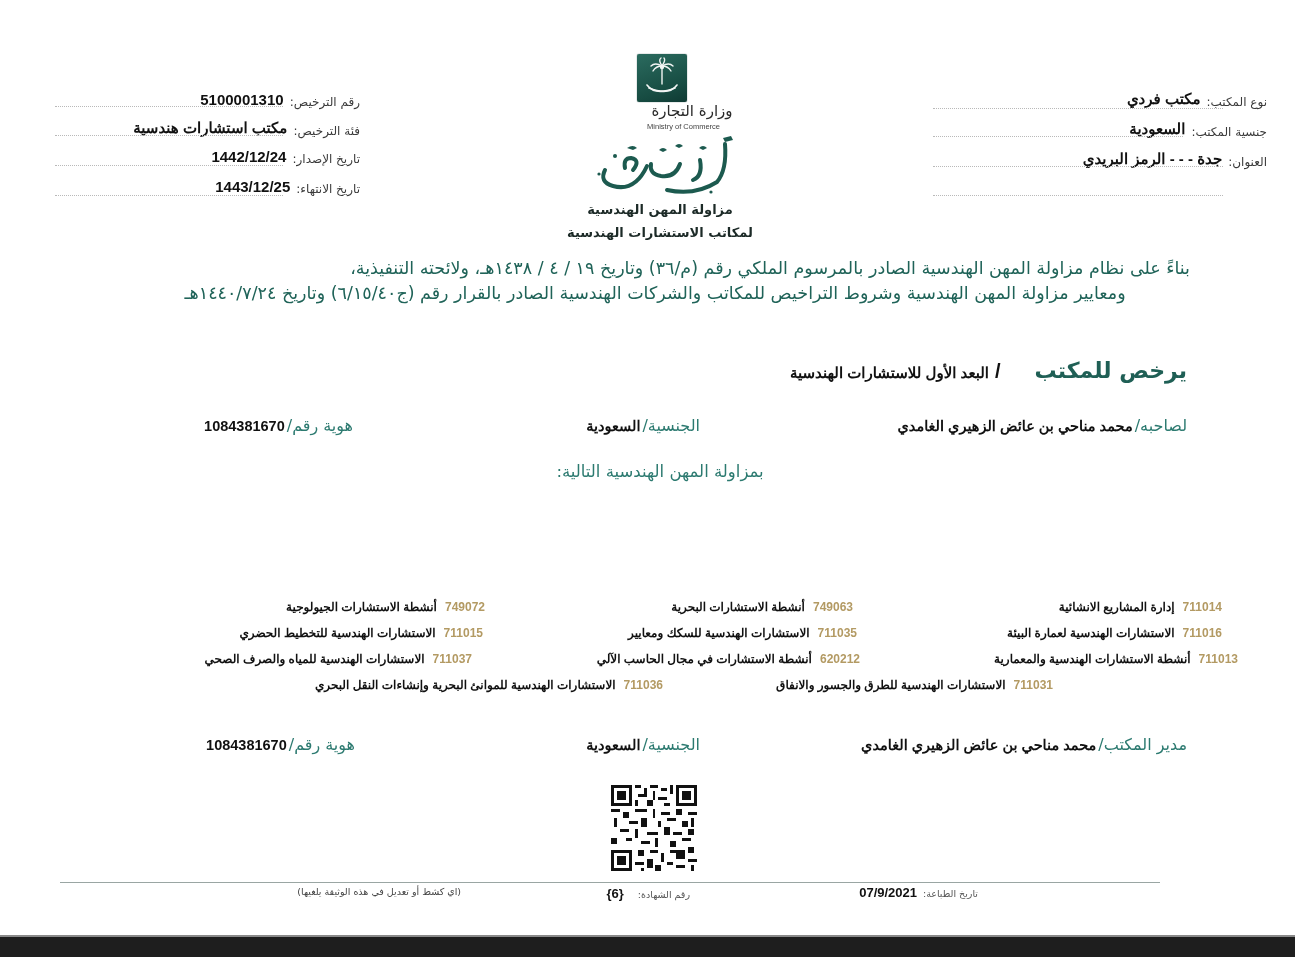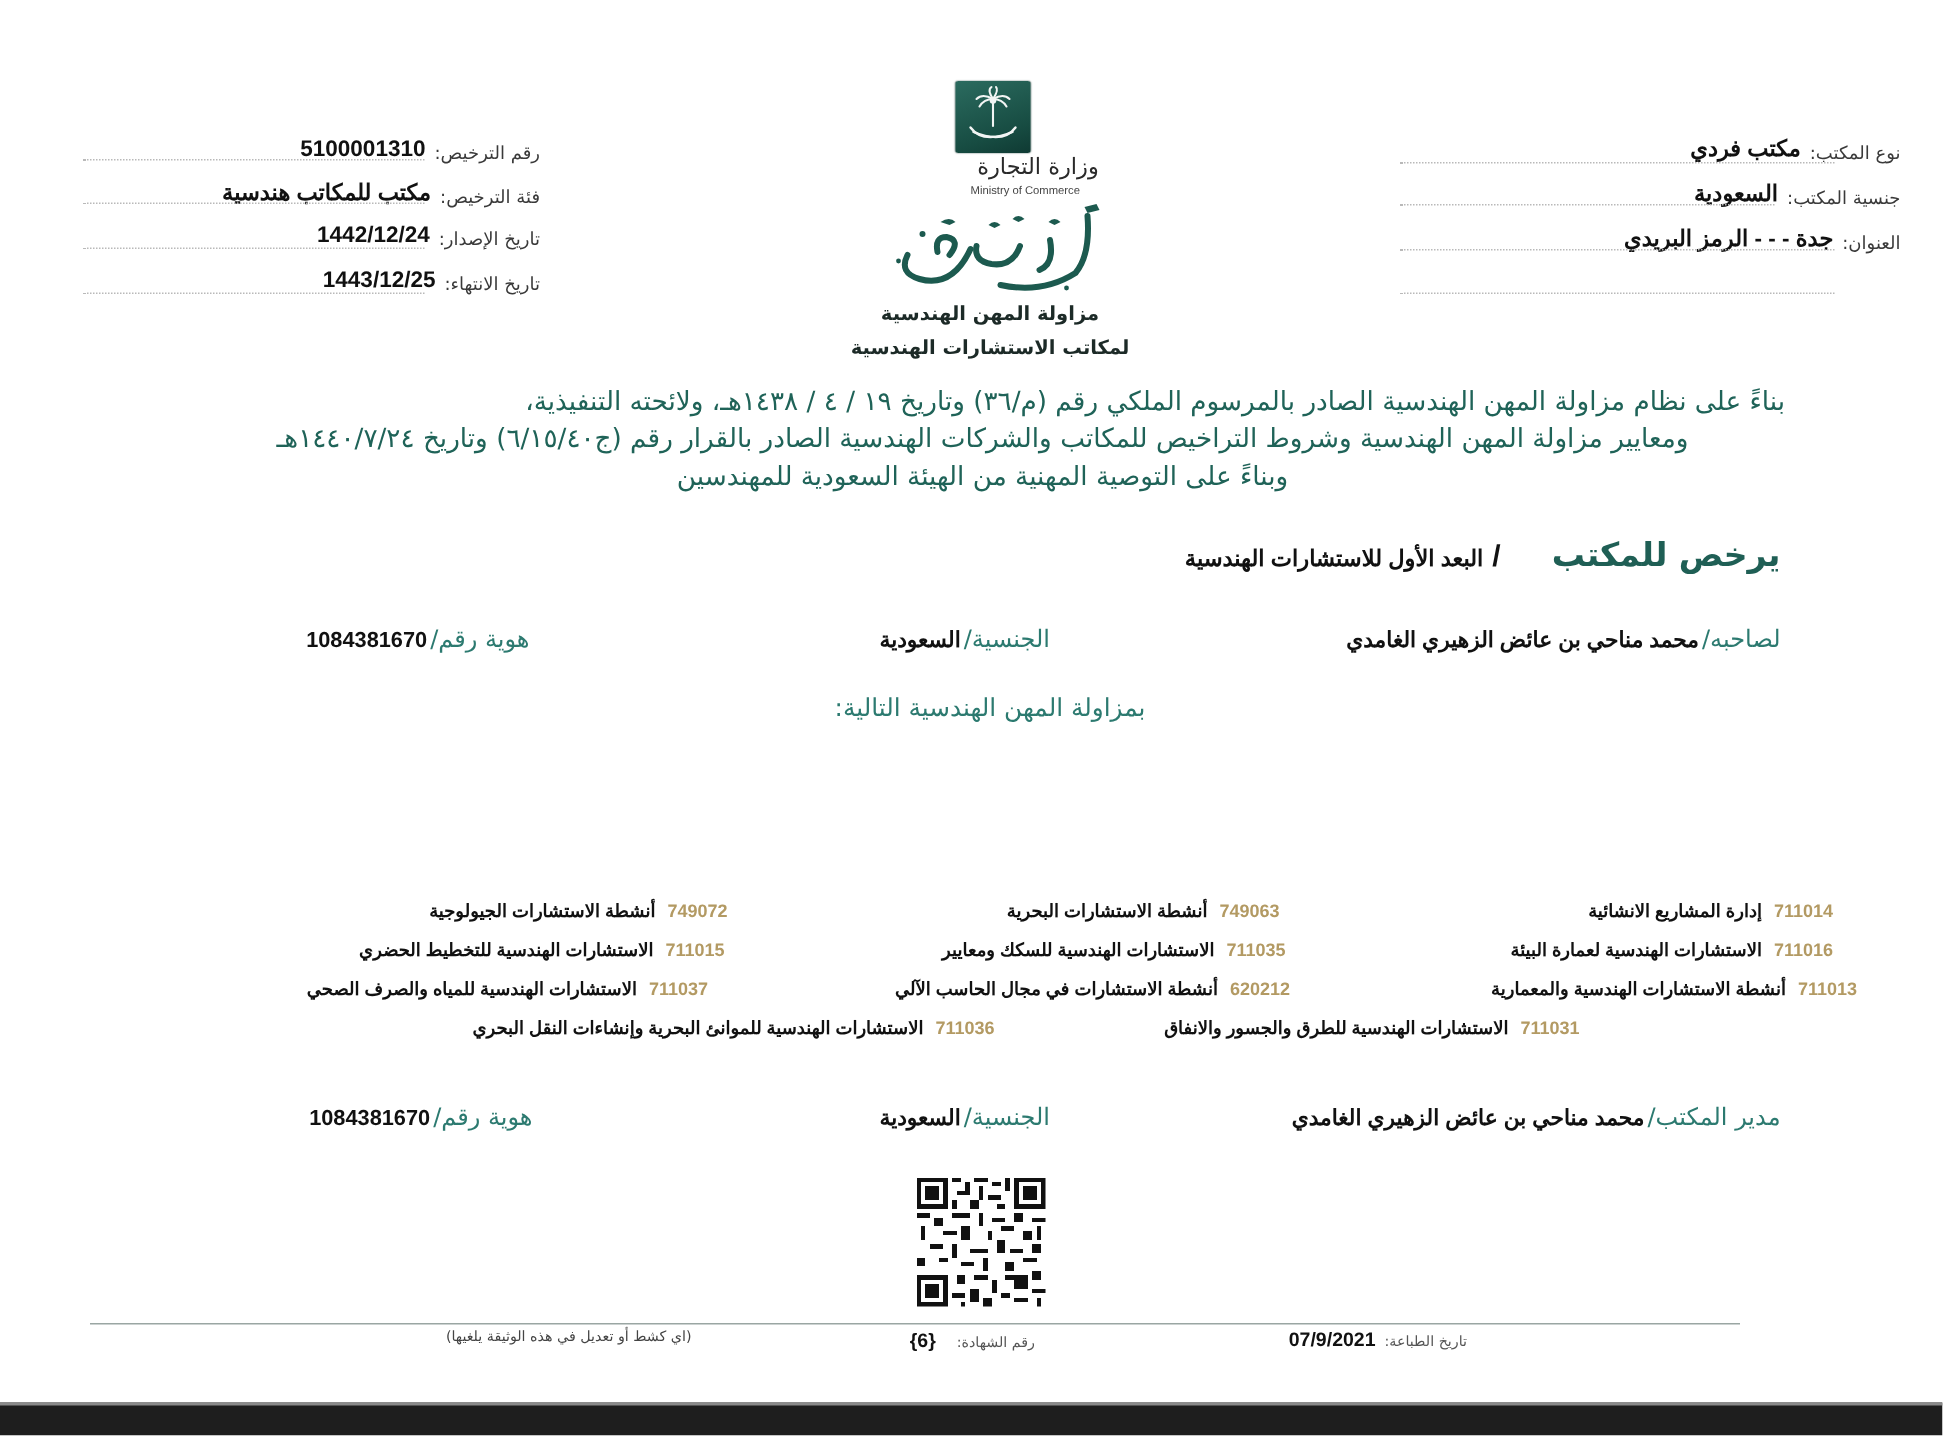--- a/index.html
+++ b/index.html
@@ -83,21 +83,21 @@
   <div class="dotline" style="left:933px; top:195px; width:290px;"></div>
 
   <div class="field-row" style="right:935px; top:86px;">
     <span class="field-label">رقم الترخيص:</span>
     <span class="field-value">5100001310</span>
   </div>
   <div class="dotline" style="left:55px; top:106px; width:228px;"></div>
 
   <div class="field-row" style="right:935px; top:115px;">
     <span class="field-label">فئة الترخيص:</span>
-    <span class="field-value">مكتب للمكاتب هندسية</span>
+    <span class="field-value">مكتب استشارات هندسية</span>
   </div>
   <div class="dotline" style="left:55px; top:135px; width:228px;"></div>
 
   <div class="field-row" style="right:935px; top:143px;">
     <span class="field-label">تاريخ الإصدار:</span>
     <span class="field-value">1442/12/24</span>
   </div>
   <div class="dotline" style="left:55px; top:165px; width:228px;"></div>
 
   <div class="field-row" style="right:935px; top:173px;">
@@ -146,21 +146,20 @@
       <circle cx="136" cy="62" r="1.6"></circle>
       <circle cx="24" cy="44" r="1.6"></circle>
     </g>
   </svg>
   <div class="sub1">مزاولة المهن الهندسية</div>
   <div class="sub2">لمكاتب الاستشارات الهندسية</div>
 
   <div class="preamble">
     <div class="l1">بناءً على نظام مزاولة المهن الهندسية الصادر بالمرسوم الملكي رقم (م/٣٦) وتاريخ ١٩ / ٤ / ١٤٣٨هـ، ولائحته التنفيذية،</div>
     <div>ومعايير مزاولة المهن الهندسية وشروط التراخيص للمكاتب والشركات الهندسية الصادر بالقرار رقم (ج٦/١٥/٤٠) وتاريخ ١٤٤٠/٧/٢٤هـ</div>
-    <div>وبناءً على التوصية المهنية من الهيئة السعودية للمهندسين</div>
   </div>
 
   <div class="license-heading">
     <span class="big">يرخص للمكتب</span>
     <span class="slash">/</span>
     <span class="small">البعد الأول للاستشارات الهندسية</span>
   </div>
 
   <div class="prow" style="right:108px; top:416px;">
     <span class="lbl">لصاحبه/</span>

